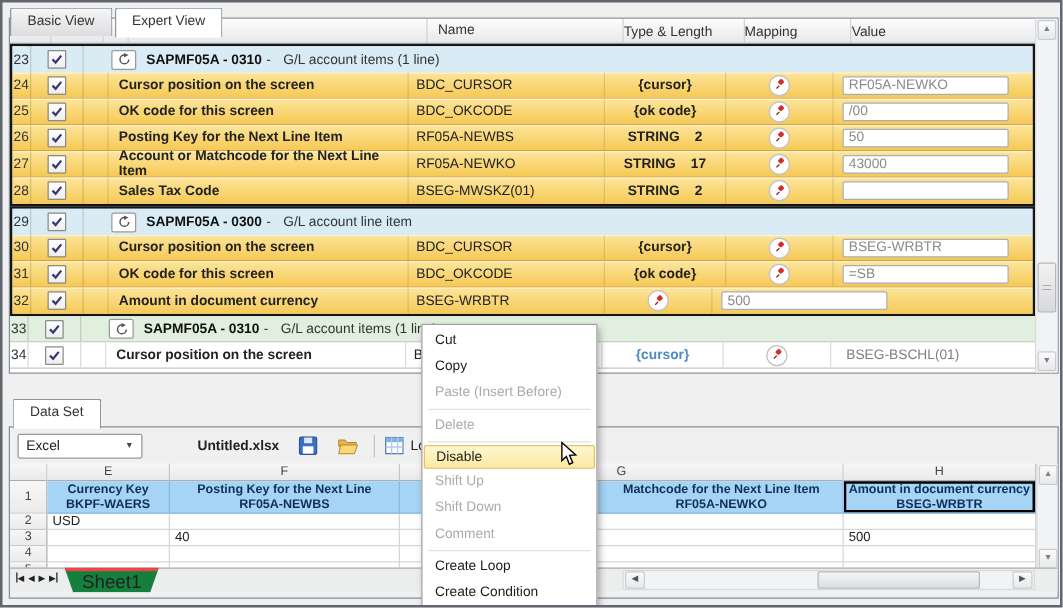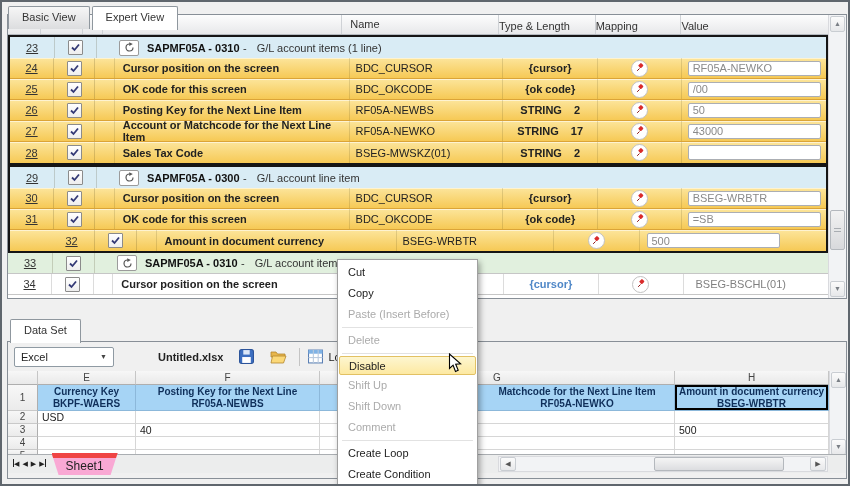--- a/index.html
+++ b/index.html
@@ -19,32 +19,32 @@
          border-bottom:1px solid #b4b9bf;}
   .th{box-sizing:border-box;height:100%;border-right:1px solid #cfd2d6;padding-top:3px;color:#333;}
   .th.l{padding-left:8px;}
   .th.c{text-align:center;}
   .sortmark{display:inline-block;width:0;height:0;border-left:4px solid transparent;
             border-bottom:4px solid #8a8a8a;margin-left:4px;}
   .w-sno{width:33px;} .w-en{width:42px;} .w-gut{width:20px;} .w-desc{width:240px;}
   .w-name{width:157px;} .w-type{width:97px;} .w-map{width:86px;} .w-val{width:147px;border-right:none;}
   .trow{display:flex;height:21px;box-sizing:border-box;flex:none;}
   .c{box-sizing:border-box;height:100%;display:flex;align-items:center;}
-  .c.sno{width:45px;justify-content:center;border-right:1px solid rgba(60,50,10,.18);color:#333;text-decoration:underline;}
+  .c.sno{width:15px;justify-content:center;border-right:1px solid rgba(60,50,10,.18);color:#333;}
   .c.en{width:42px;justify-content:center;border-right:1px solid rgba(60,50,10,.18);}
   .c.gut{width:20px;border-right:1px solid rgba(60,50,10,.14);}
   .c.desc{width:240px;padding-left:8px;font-weight:bold;border-right:1px solid rgba(60,50,10,.14);}
   .c.name{width:157px;padding-left:6px;border-right:1px solid rgba(60,50,10,.14);}
   .c.type{width:97px;justify-content:center;font-weight:bold;border-right:1px solid rgba(60,50,10,.14);}
   .c.map{width:86px;justify-content:center;border-right:1px solid rgba(60,50,10,.14);}
   .c.val{width:147px;justify-content:center;}
   .merged{flex:1;display:flex;align-items:center;padding-left:22px;}
   .group{border:2px solid #151515;}
   .trow.y{background:linear-gradient(#fce59b,#f6c955);box-shadow:inset 0 1px 0 rgba(255,255,255,.55);
-          border-bottom:1px solid #dba437;justify-content:center;}
+          border-bottom:1px solid #dba437;}
   .group .trow.y:last-child{border-bottom:none;}
   .trow.blue{background:#d9ecf5;}
   .trow.green{background:#e1f0de;border-bottom:1px solid #c6c6c6;}
   .trow.plain{background:#fff;border-bottom:1px solid #c6c6c6;}
   .trow.plain .c{border-right-color:#dcdcdc;}
   .vin{width:133px;height:15px;border:1px solid #abaeb3;border-radius:2px;background:#fff;
        font:inherit;font-size:11px;color:#8a8a8a;padding:0 4px;box-sizing:border-box;}
   .cb{width:13px;height:13px;background:linear-gradient(#fff,#eee);border:1px solid #8b8b8b;border-radius:1px;
       display:flex;align-items:center;justify-content:center;}
   .pinwrap{width:15px;height:15px;border-radius:50%;background:#fff;border:1px solid #c2c2c2;
@@ -98,22 +98,22 @@
   .r1{height:26px;} .rN{height:13px;} .r5{height:6px;}
   .gvsb{position:absolute;right:0;top:29px;width:17px;height:85px;background:#f2f3f5;
         border-left:1px solid #d9dade;box-sizing:border-box;}
   .gvsb .up{top:1px;} .gvsb .dn{bottom:1px;}
   
   .sbar{position:absolute;left:0;bottom:5px;width:838px;height:18px;background:#eceded;
         border-top:1px solid #aaaeb2;display:flex;align-items:center;}
   .navs{display:flex;align-items:center;gap:3px;padding:0 6px 0 5px;color:#222;}
   .nbtn{font-size:7px;line-height:16px;}
   .nbtn .bar{display:inline-block;width:1px;height:8px;background:#222;vertical-align:-1px;}
-  .sheettab{height:17px;background:#f9a8d4;padding:0 14px;line-height:17px;font-size:12px;color:#222;
-            clip-path:polygon(0 0,100% 0,calc(100% - 7px) 100%,7px 100%);border-top:5px solid #ef4444;}
+  .sheettab{height:17px;background:#15803d;padding:0 14px;line-height:17px;font-size:15px;color:#222;
+            clip-path:polygon(0 0,100% 0,calc(100% - 7px) 100%,7px 100%);border-top:3px solid #ef4444;}
   .hsb{position:absolute;left:490px;top:1px;width:330px;height:16px;background:#f2f3f5;
        border:1px solid #d9dade;box-sizing:border-box;}
   .hbtn{position:absolute;top:0;width:16px;height:14px;background:linear-gradient(#fbfbfb,#e7e8ea);
         border:1px solid #c9cdd2;border-radius:2px;box-sizing:border-box;font-size:7px;color:#555;
         text-align:center;line-height:12px;}
   .hbtn.lf{left:1px;} .hbtn.rt{right:1px;}
   .hthumb{position:absolute;left:155px;top:0;width:130px;height:14px;background:linear-gradient(#f5f5f5,#dcdde0);
           border:1px solid #b4b8bd;border-radius:2px;box-sizing:border-box;}
   
   .menu{position:absolute;left:335px;top:257px;width:141px;background:#fff;border:1px solid #a0a0a0;

